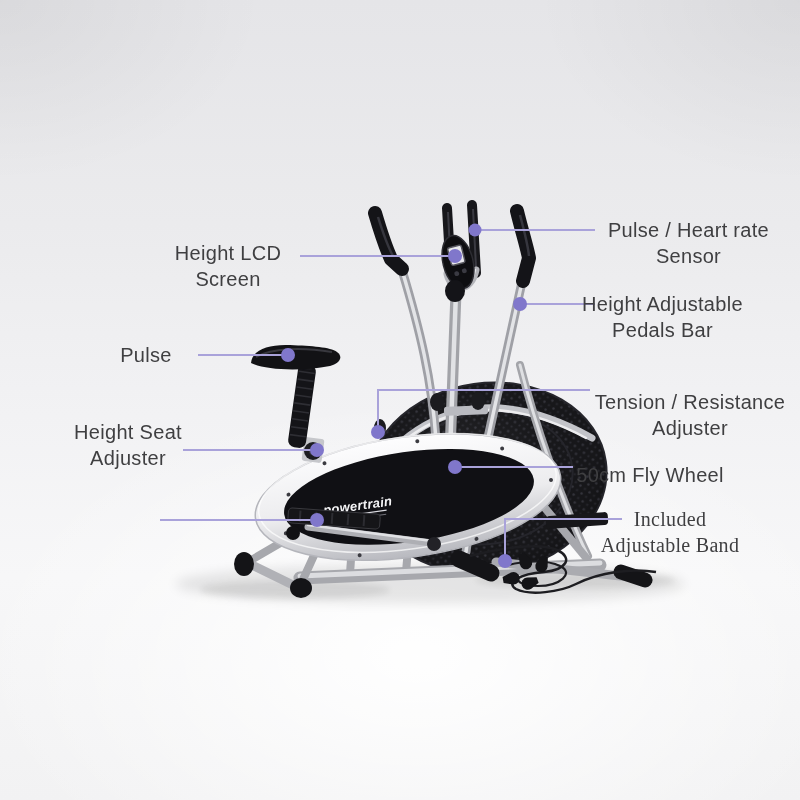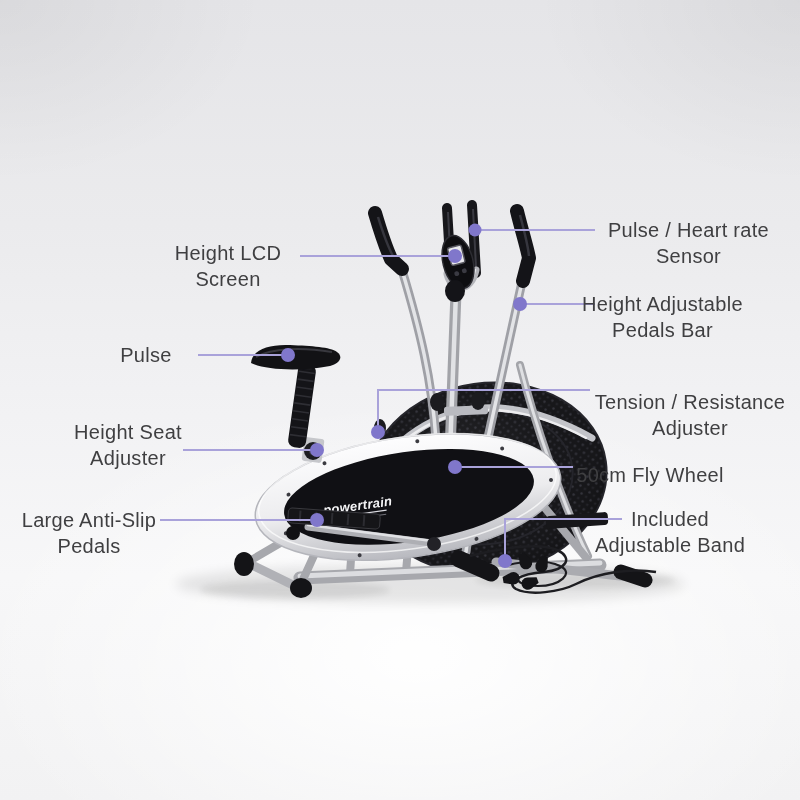--- a/index.html
+++ b/index.html
@@ -240,23 +240,19 @@
 
   <div class="callout" style="left: 28px; top: 419px; width: 200px; color: rgb(63, 63, 65);">
     <span>Height Seat</span>
     <span>Adjuster</span>
   </div>
 
   <div class="callout" style="left: 550px; top: 454px; width: 200px; color: rgb(63, 63, 65); margin-top: 8px;">
     <span>50cm Fly Wheel</span>
   </div>
 
-  <div class="callout" style="left: 0px; top: 507px; width: 178px; color: rgb(63, 63, 65);">
-    <span>Large Anti-Slip</span>
-    <span>Pedals</span>
-  </div>
-
-  <div class="callout" style="left: 570px; top: 506px; width: 200px; color: rgb(63, 63, 65);">
+
+  <div class="callout" style="left: 570px; top: 506px; width: 200px; color: rgb(63, 63, 65); font-family: Liberation Serif, serif;">
     <span>Included</span>
     <span>Adjustable Band</span>
   </div>
 
 </div>
 
 </body></html>

